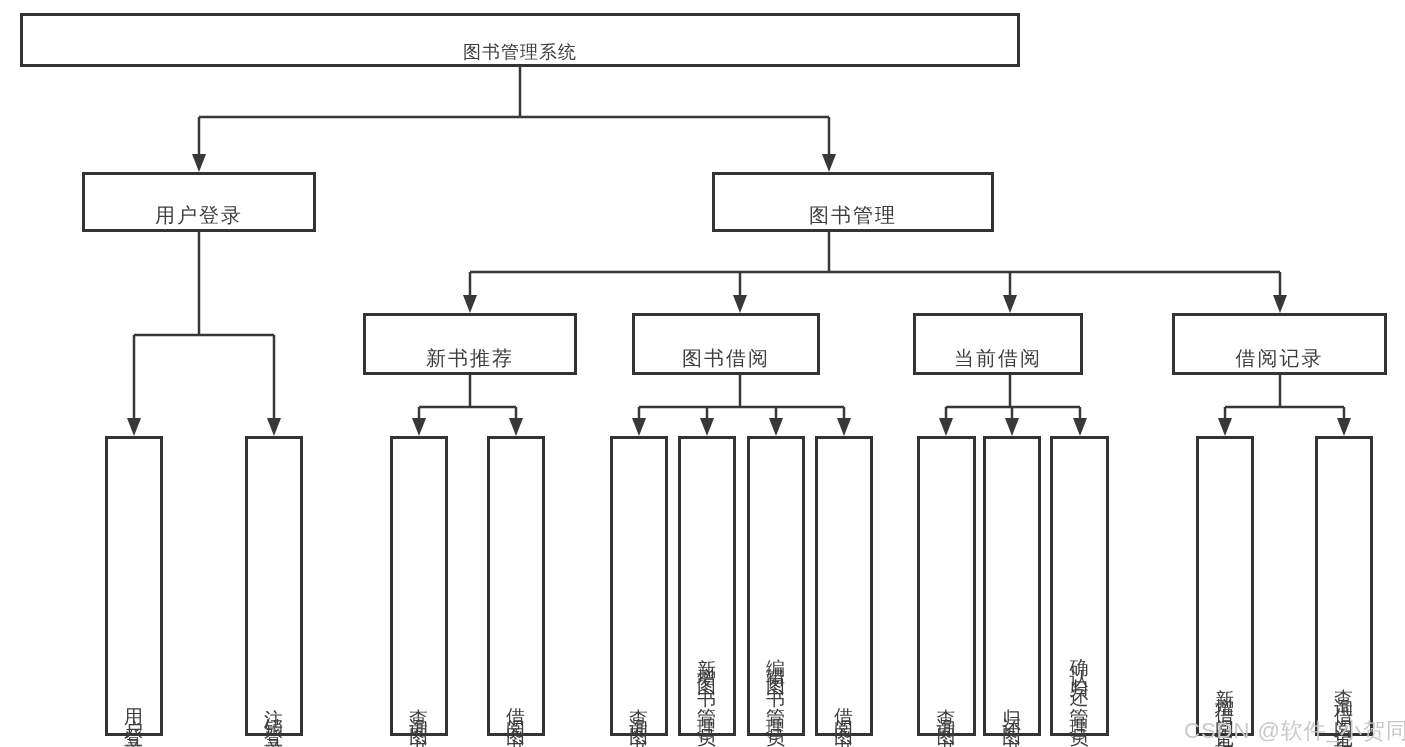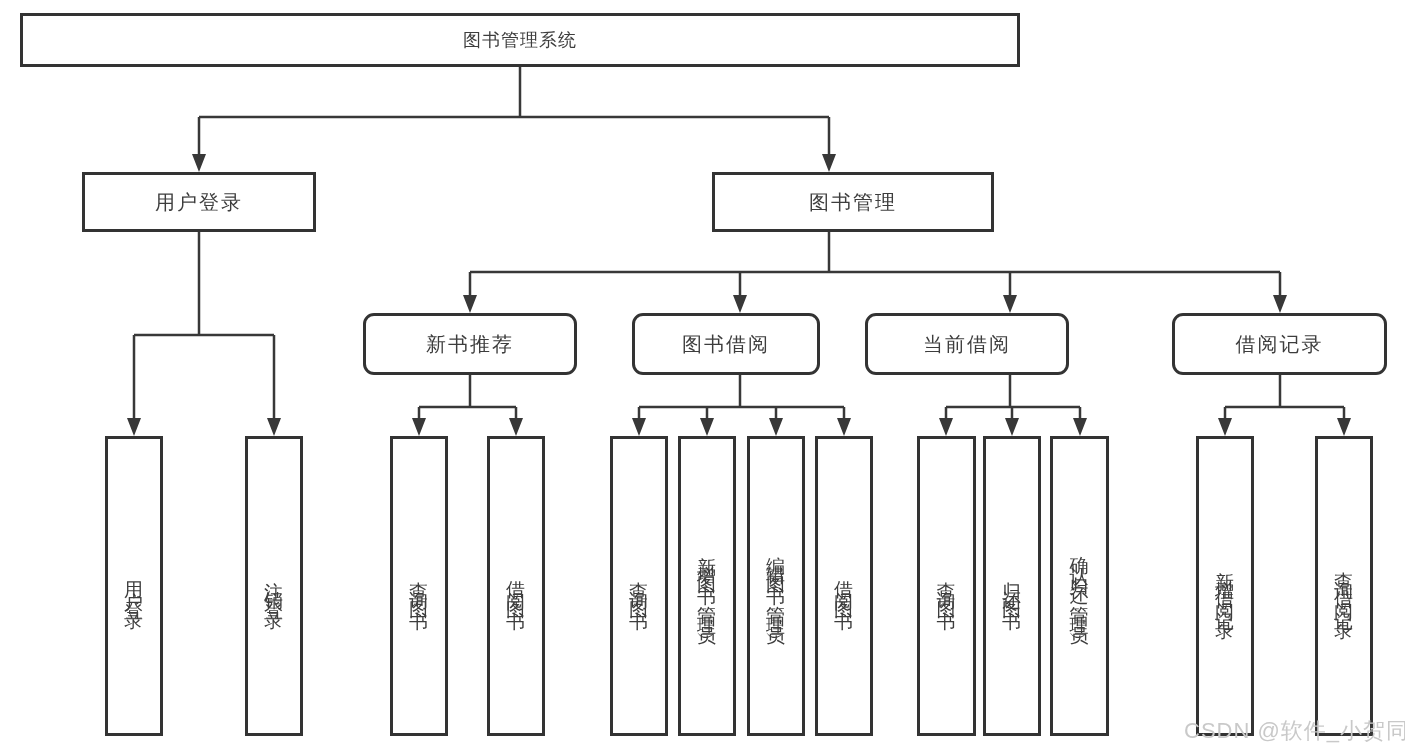--- a/index.html
+++ b/index.html
@@ -18,39 +18,39 @@
     position: absolute;
     left: 0; top: 0;
     width: 1405px; height: 747px;
   }
 
   .box {
     position: absolute;
     background: #ffffff;
     border: 3px solid #333333;
     display: flex;
-    align-items: center;
+    align-items: flex-end;
     justify-content: center;
     color: #3d3d3d;
   }
 
   .root-label  { font-size: 18px; letter-spacing: 1px; }
   .h-label     { font-size: 20px; letter-spacing: 2px; }
 
   .vtext {
     writing-mode: vertical-rl;
     text-orientation: mixed;
     font-size: 19px;
     line-height: 1;
     letter-spacing: 10px;
   }
 
   
   .lv2  { top: 172px; height: 60px; }
-  .lv3  { top: 313px; height: 62px; border-radius: 11px; }
+  .lv3  { top: 313px; height: 62px; }
   .leaf { top: 436px; height: 300px; }
 
   .watermark {
     position: absolute;
     left: 1184px;
     top: 716px;
     font-size: 22px;
     letter-spacing: 1px;
     color: #c9c9c9;
     white-space: nowrap;
@@ -100,21 +100,21 @@
   <div class="box lv2" style="left:712px; width:282px;">
     <span class="h-label">图书管理</span>
   </div>
 
   <div class="box lv3" style="left:363px; width:214px;">
     <span class="h-label">新书推荐</span>
   </div>
   <div class="box lv3" style="left:632px; width:188px;">
     <span class="h-label">图书借阅</span>
   </div>
-  <div class="box lv3" style="left:865px; width:204px;font-family:Liberation Mono, monospace;">
+  <div class="box lv3" style="left:913px; width:170px;font-family:Liberation Mono, monospace;">
     <span class="h-label">当前借阅</span>
   </div>
   <div class="box lv3" style="left:1172px; width:215px;">
     <span class="h-label">借阅记录</span>
   </div>
 
   <div class="box leaf" style="left:105px; width:58px;">
     <span class="vtext">用户登录</span>
   </div>
   <div class="box leaf" style="left:245px; width:58px;">

